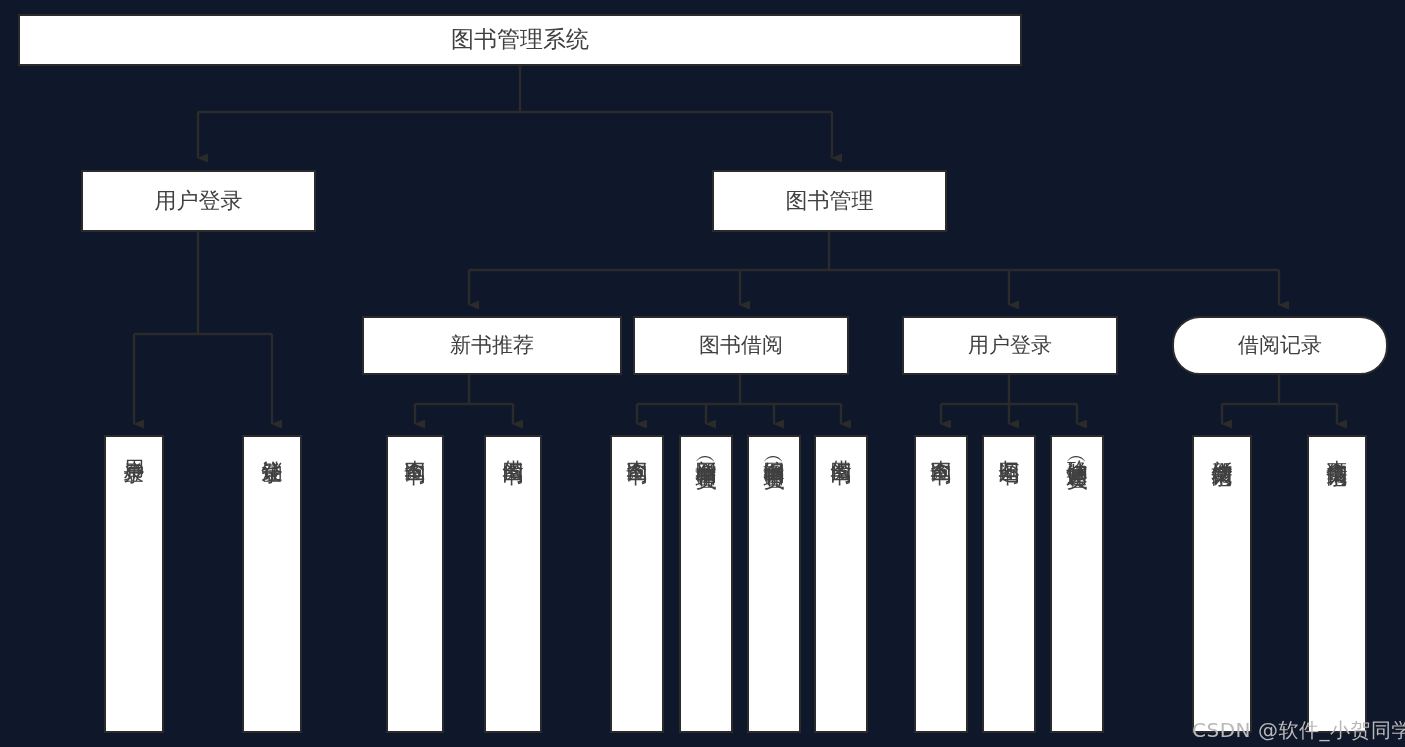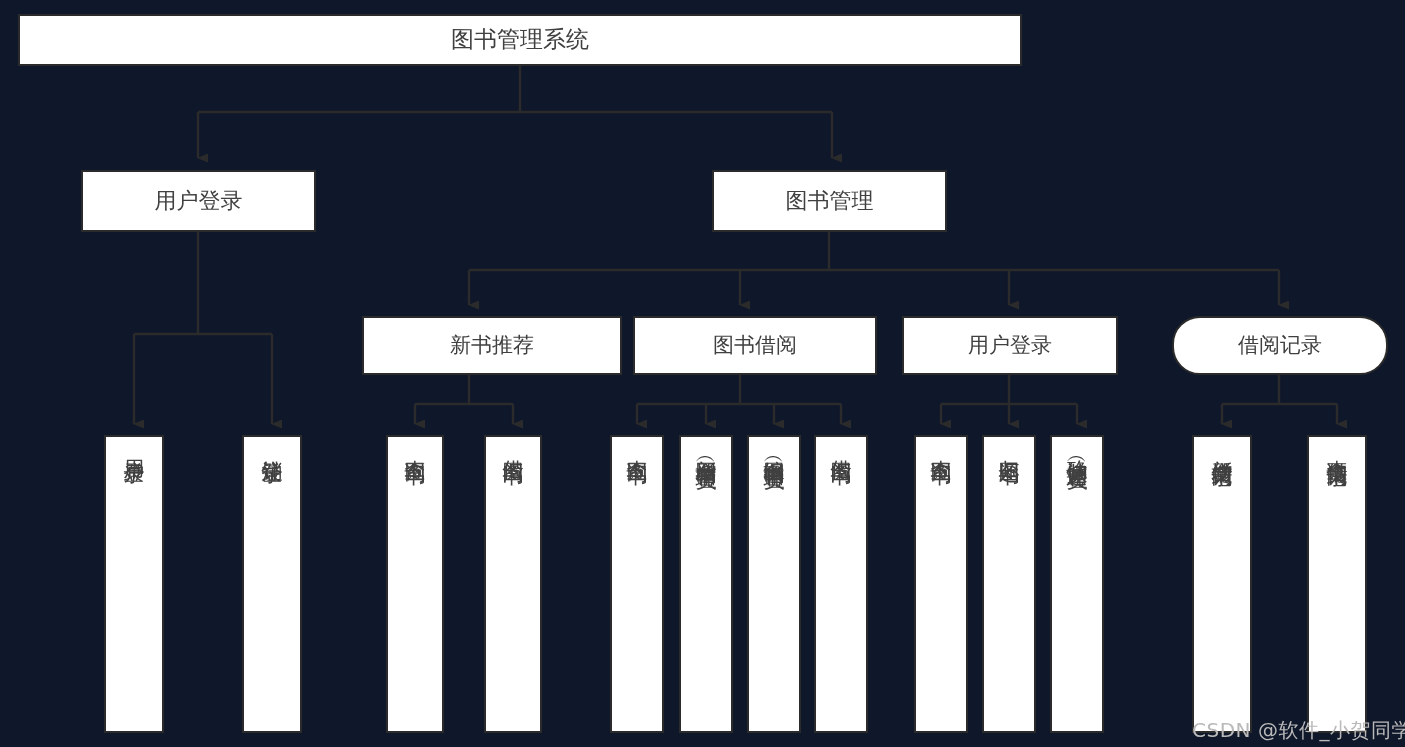--- a/index.html
+++ b/index.html
@@ -129,21 +129,21 @@
   <div class="node lvl2" style="left:81px; top:170px; width:235px; height:62px;">
     <span class="lbl">用户登录</span>
   </div>
   <div class="node lvl2" style="left:712px; top:170px; width:235px; height:62px;">
     <span class="lbl">图书管理</span>
   </div>
 
   <div class="node lvl3" style="left:362px; top:316px; width:260px; height:59px;">
     <span class="lbl">新书推荐</span>
   </div>
-  <div class="node lvl3" style="left:633px; top:316px; width:244px; height:59px;">
+  <div class="node lvl3" style="left:633px; top:316px; width:216px; height:59px;">
     <span class="lbl">图书借阅</span>
   </div>
   <div class="node lvl3" style="left:902px; top:316px; width:216px; height:59px;">
     <span class="lbl">用户登录</span>
   </div>
   <div class="node lvl3" style="left:1172px; top:316px; width:216px; height:59px;border-radius:28px;">
     <span class="lbl">借阅记录</span>
   </div>
 
   <div class="node leaf" style="left:104px; top:435px; width:60px; height:298px;">

